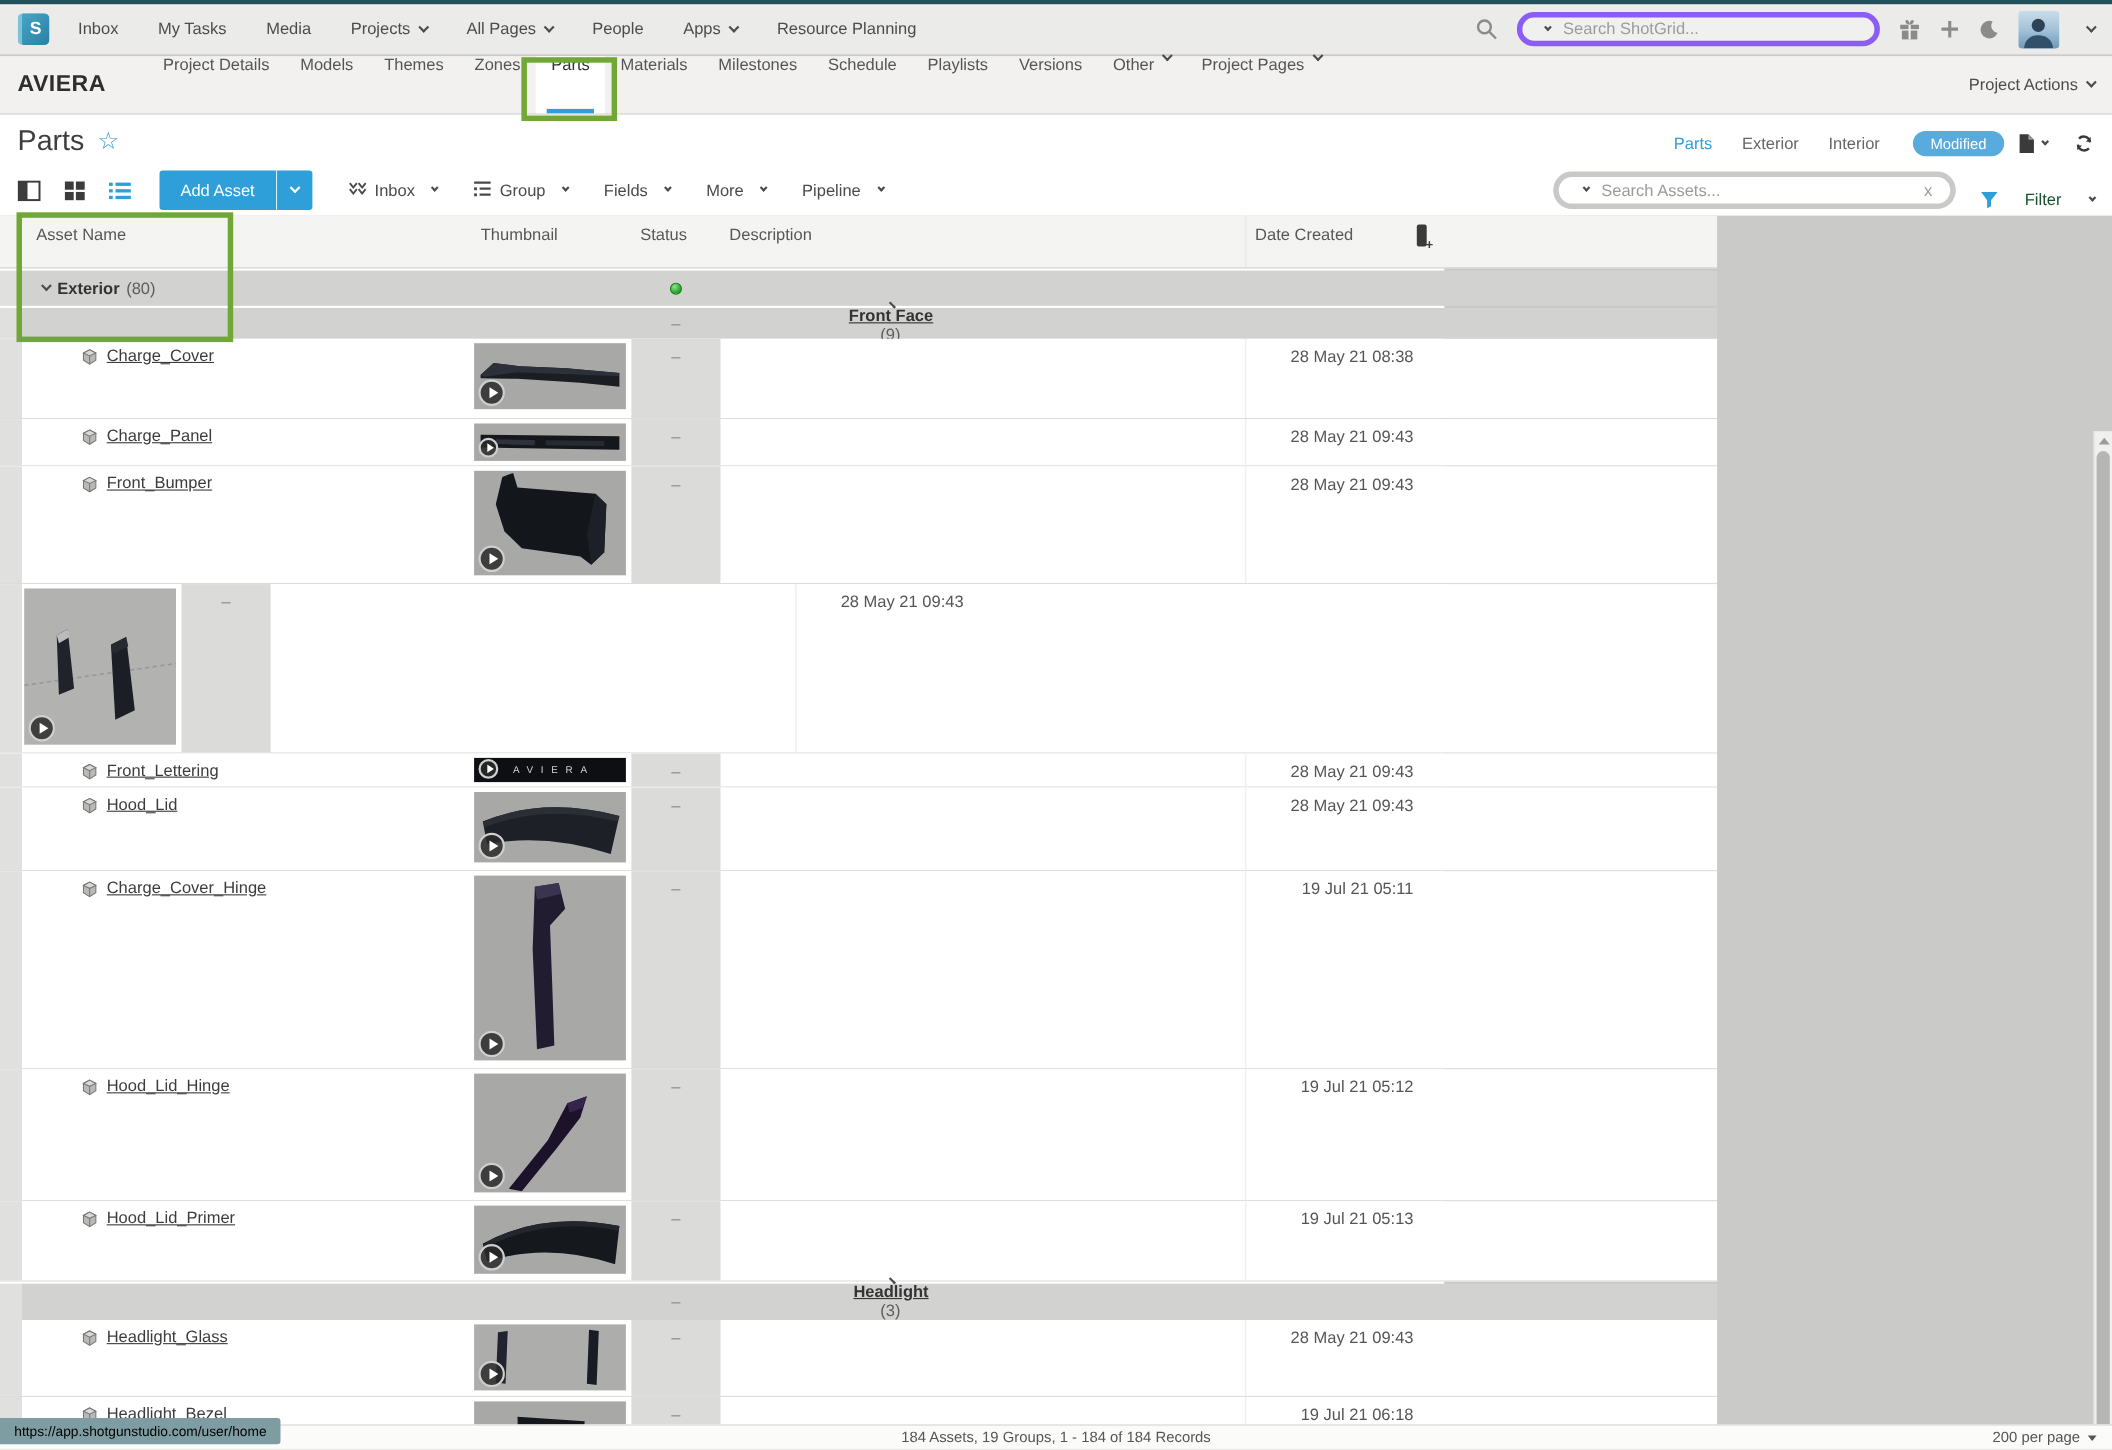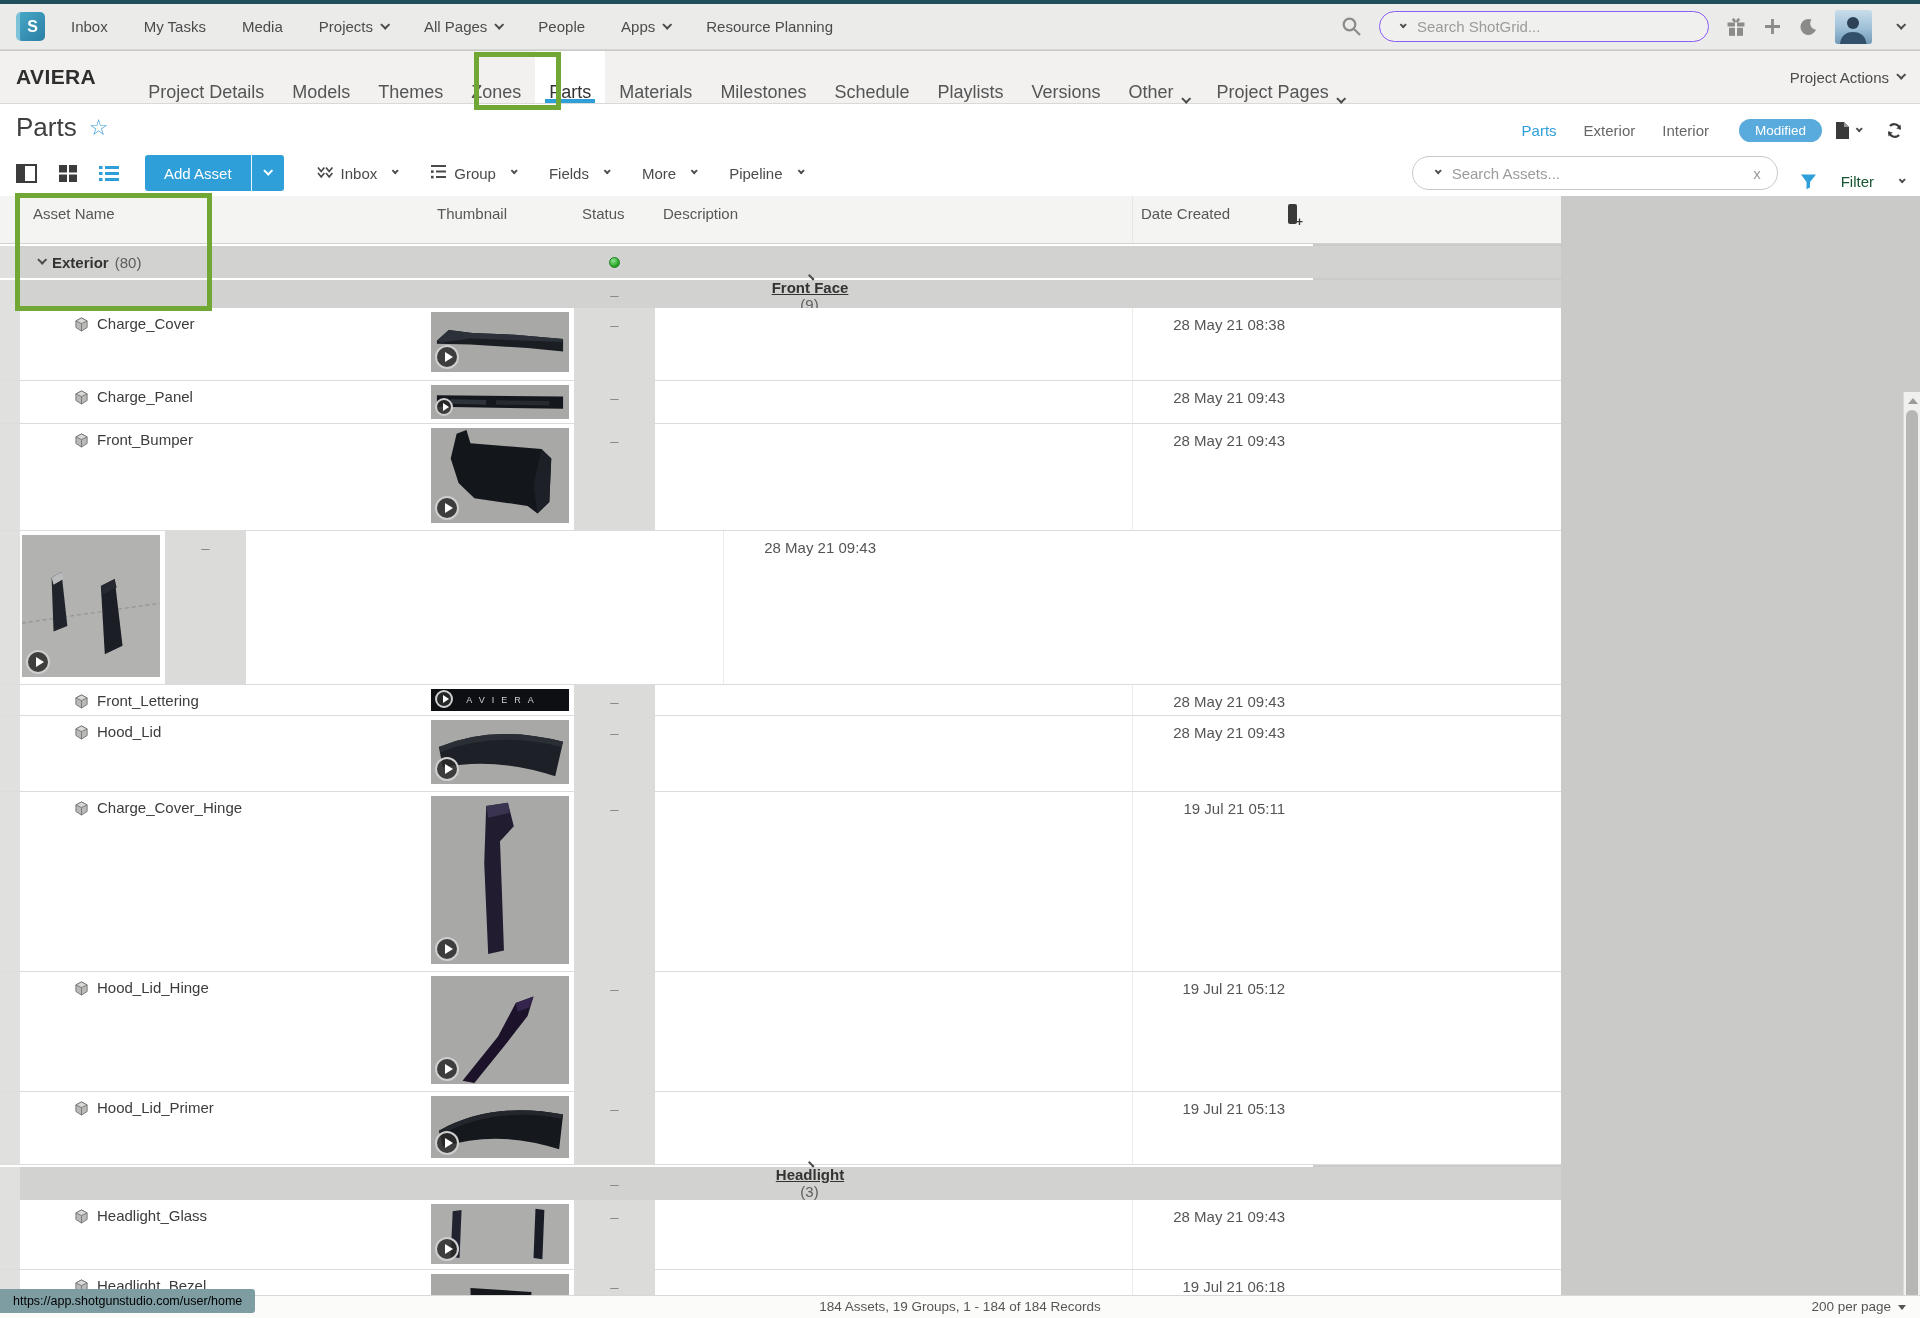--- a/index.html
+++ b/index.html
@@ -14,33 +14,33 @@
   .logo { width:29px; height:29px; border-radius:5px; background:linear-gradient(135deg,#46a6c6,#2a7fa4);
     color:#fff; font-weight:bold; font-size:16px; display:flex; align-items:center; justify-content:center;
     border-left:4px solid #7cc3da; margin-right:26px; cursor:pointer; }
   .topnav-items { display:flex; align-items:center; gap:36px; }
   .nav-item { font-size:15px; color:#4c4c4c; display:flex; align-items:center; cursor:pointer; white-space:nowrap; }
   .caret { display:inline-block; width:7px; height:7px; border-right:2px solid #4c4c4c;
     border-bottom:2px solid #4c4c4c; transform:rotate(45deg) translateY(-1px); margin-left:8px; margin-top:-3px; }
   .caret.white { border-color:#fff; }
   .caret.sm { width:5px; height:5px; }
   .topnav-right { margin-left:auto; display:flex; align-items:center; gap:17px; }
-  .pill { display:flex; align-items:center; border:1px solid #8b5cf6; border-radius:16px; background:rgba(255,255,255,.25); }
+  .pill { display:flex; align-items:center; border:5px solid #8b5cf6; border-radius:16px; background:rgba(255,255,255,.25); }
   .pill.global { width:330px; height:31px; padding:0 12px; }
   .pill .ph { color:#9b9b9a; font-size:15px; margin-left:12px; flex:1; white-space:nowrap; overflow:hidden; }
   .avatar { width:37px; height:34px; border-radius:3px; overflow:hidden; position:relative;
     background:linear-gradient(180deg,#c9ddea 0%,#9dbfd7 55%,#7099b6 100%); cursor:pointer; }
   .icon-btn { cursor:pointer; display:flex; align-items:center; }
 
   
   .projectnav { position:absolute; top:51px; left:0; right:0; height:53px; background:#f2f1f0;
     border-bottom:1px solid #d9d9d8; display:flex; align-items:center; padding:0 16px; z-index:5; }
   .project-name { font-size:21px; font-weight:bold; color:#2e2e2e; letter-spacing:.4px; margin-right:38px; }
   .project-tabs { display:flex; align-items:stretch; height:100%; }
-  .ptab { display:flex; align-items:flex-end; padding:0 14px; font-size:18px; color:#555; cursor:pointer;
+  .ptab { display:flex; align-items:flex-start; padding:0 14px; font-size:15px; color:#555; cursor:pointer;
     position:relative; white-space:nowrap; }
   .ptab.active { background:#fff; color:#333; }
   .ptab.active::after { content:""; position:absolute; left:10px; right:10px; bottom:0; height:4px; background:#2e9fd9; }
   .project-actions { margin-left:auto; font-size:15px; color:#4c4c4c; display:flex; align-items:center; cursor:pointer; }
 
   
   .page-head { position:absolute; top:104px; left:0; right:0; height:92px; background:#fff; z-index:4; }
   .title-row { position:absolute; top:8px; left:16px; display:flex; align-items:center; }
   .page-title { font-size:26px; font-weight:normal; color:#3e3e3e; }
   .fav-star { font-size:22px; color:#3e9ed6; margin-left:12px; cursor:pointer; line-height:1; }
@@ -87,21 +87,21 @@
   .gcount { font-size:15px; color:#5e5e5e; margin-left:6px; }
   .gstatus { position:absolute; left:574px; width:81px; top:0; bottom:0; display:flex;
     align-items:center; justify-content:center; }
   .dot { width:11px; height:11px; border-radius:50%;
     background:radial-gradient(circle at 35% 28%, #90e390, #1fa01f 72%); border:1px solid #178017; }
   .dash { color:#8a8a8a; font-size:15px; }
 
   .trow.asset { background:#fff; border-bottom:1px solid #dcdcdc; }
   .cell { padding-top:8px; }
   .c-name { width:409px; padding-left:54px; display:flex; align-items:flex-start; gap:8px; }
-  .alink { font-size:15px; color:#3c3c3c; cursor:pointer; margin-top:-1px;text-align:center; }
+  .alink { font-size:15px; color:#3c3c3c; text-decoration:underline; cursor:pointer; margin-top:-1px;text-align:center; }
   .cube { flex:none; margin-top:1px; }
   .c-thumb { width:145px; padding:4px 0 4px 2px; }
   .c-status { width:81px; background:#dbdbda; text-align:center; }
   .c-desc { width:477px; }
   .c-date { width:181px; text-align:right; padding-right:28px; font-size:15px; color:#555;
     border-left:1px solid #ececeb; }
   .thumb { position:relative; width:138px; background:#a8a8a7; overflow:hidden; }
   .thumb svg.shape { width:100%; height:100%; display:block; }
   .thumb.lettering { background:#0d0f12; display:flex; align-items:center; justify-content:center; }
   .lettering-text { color:#cfd2d6; font-size:9px; letter-spacing:7px; padding-left:7px; }

